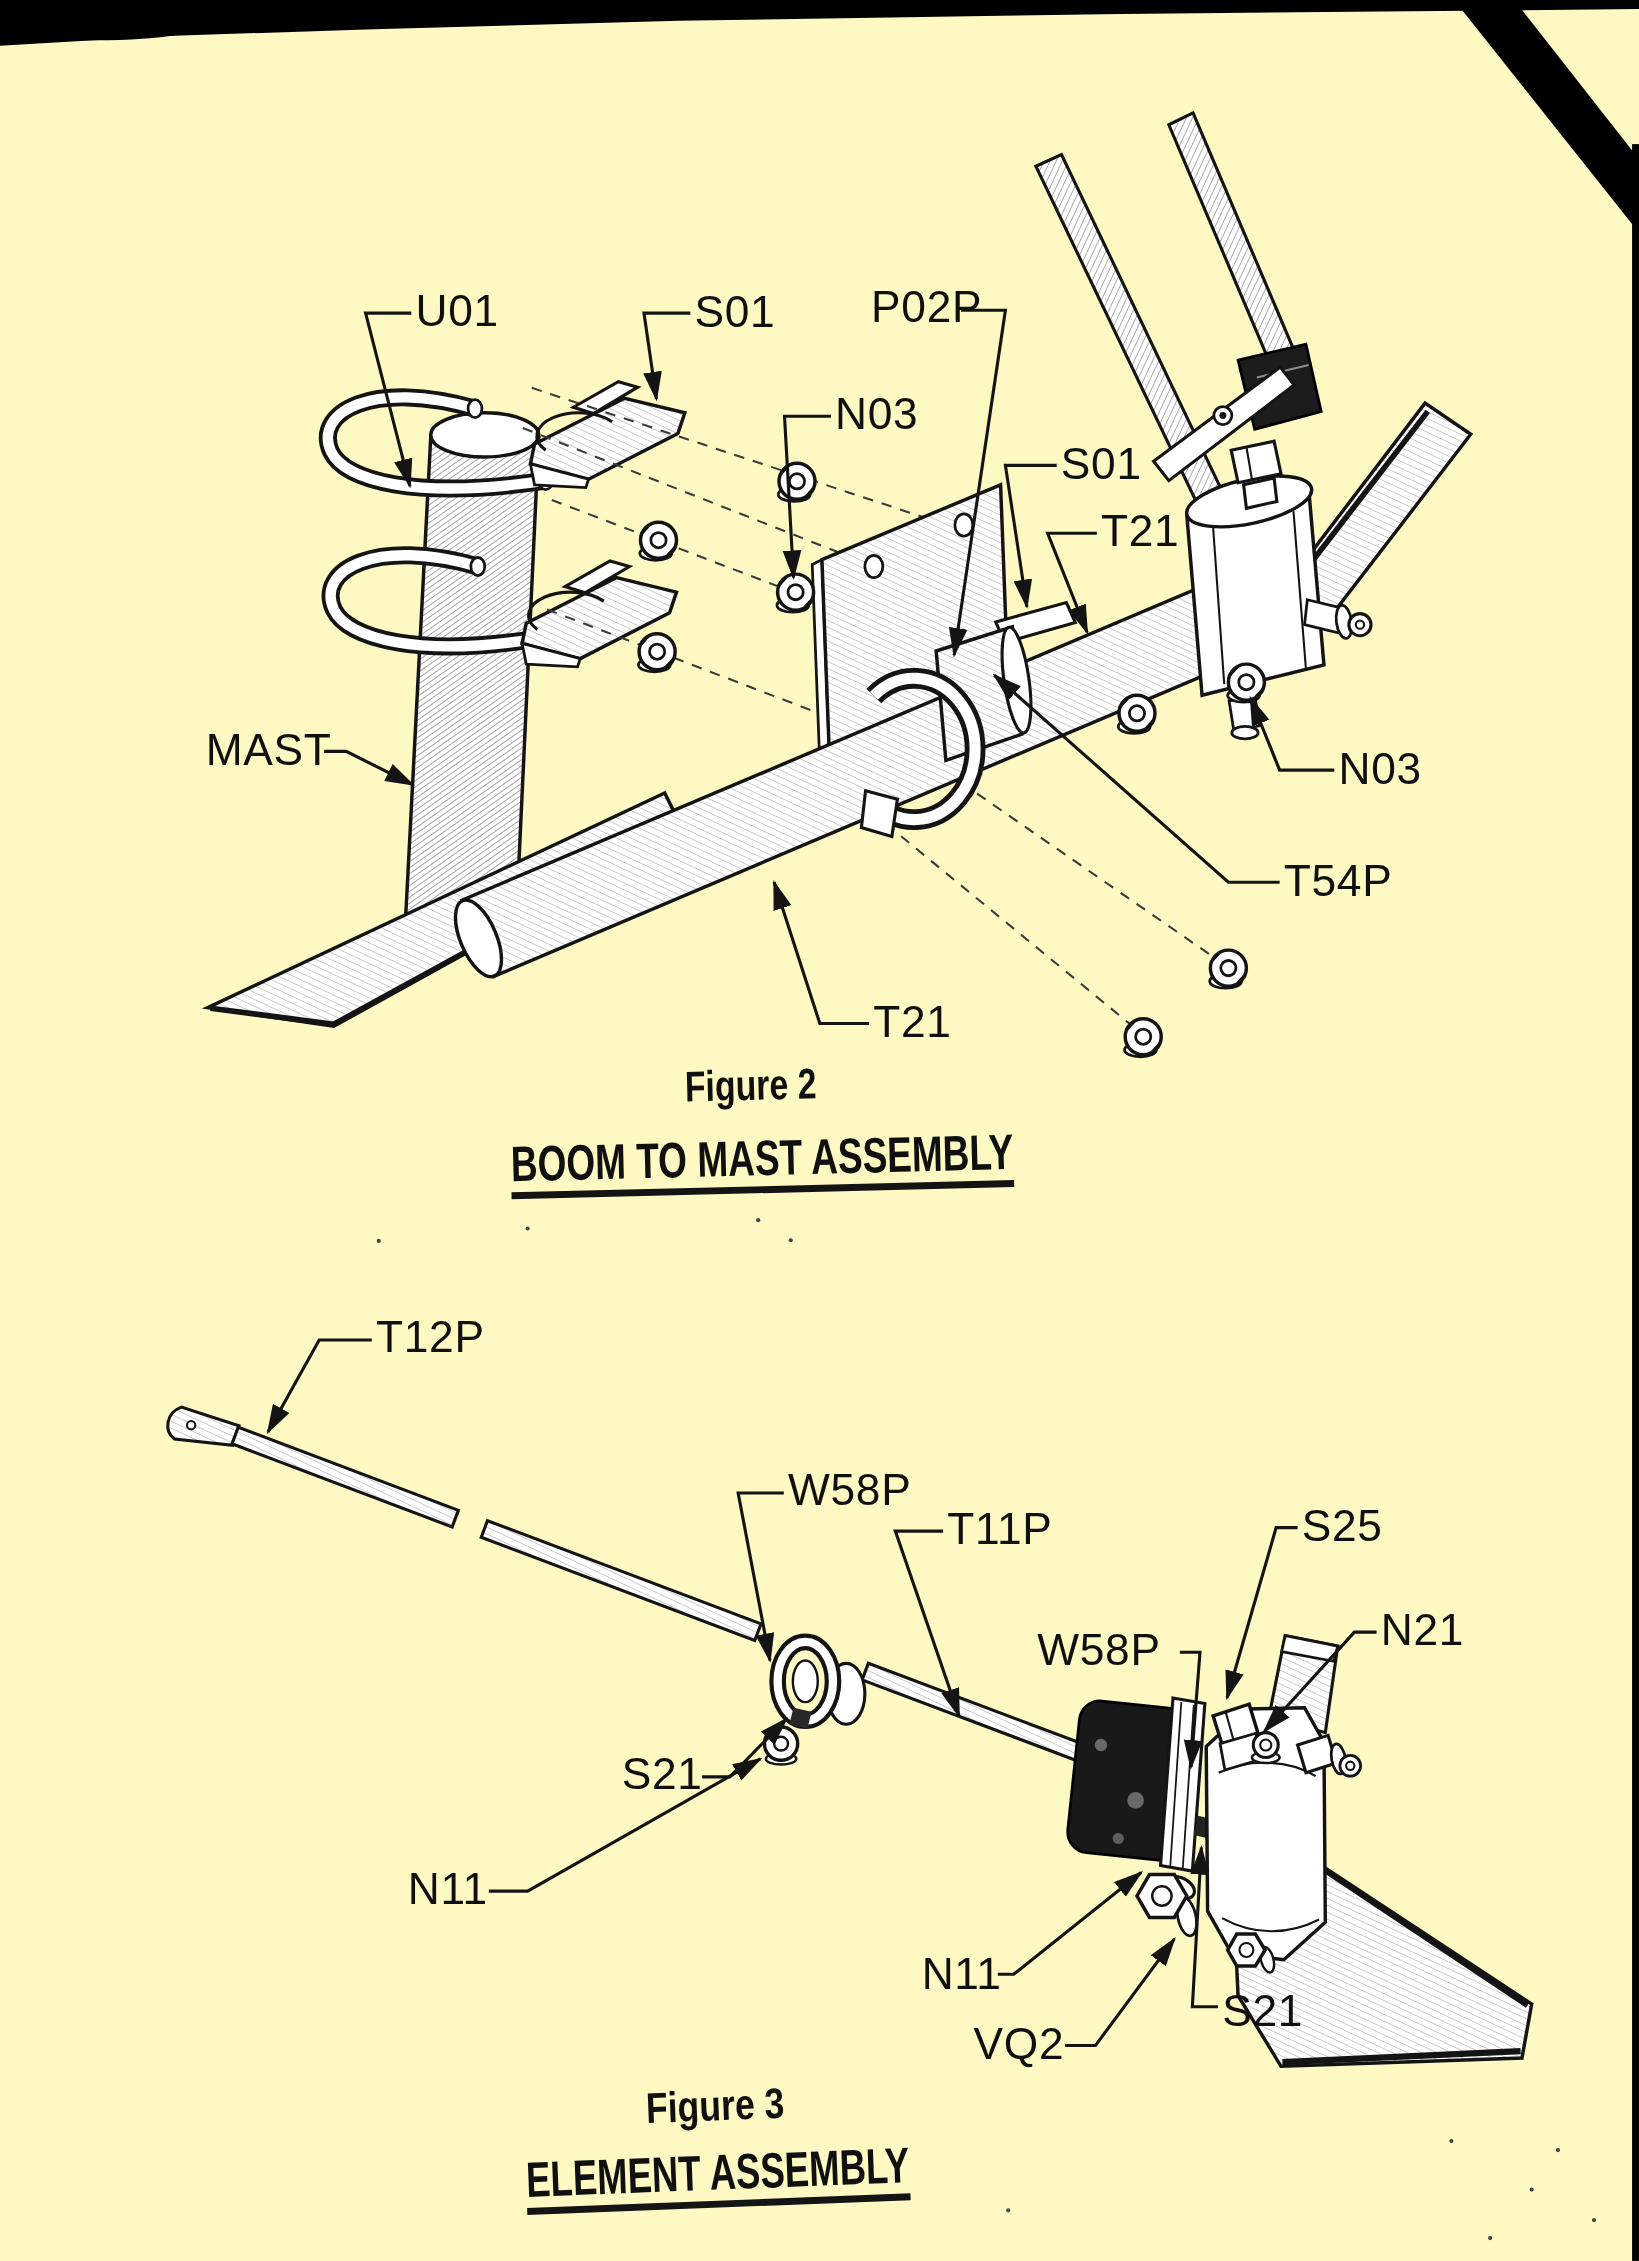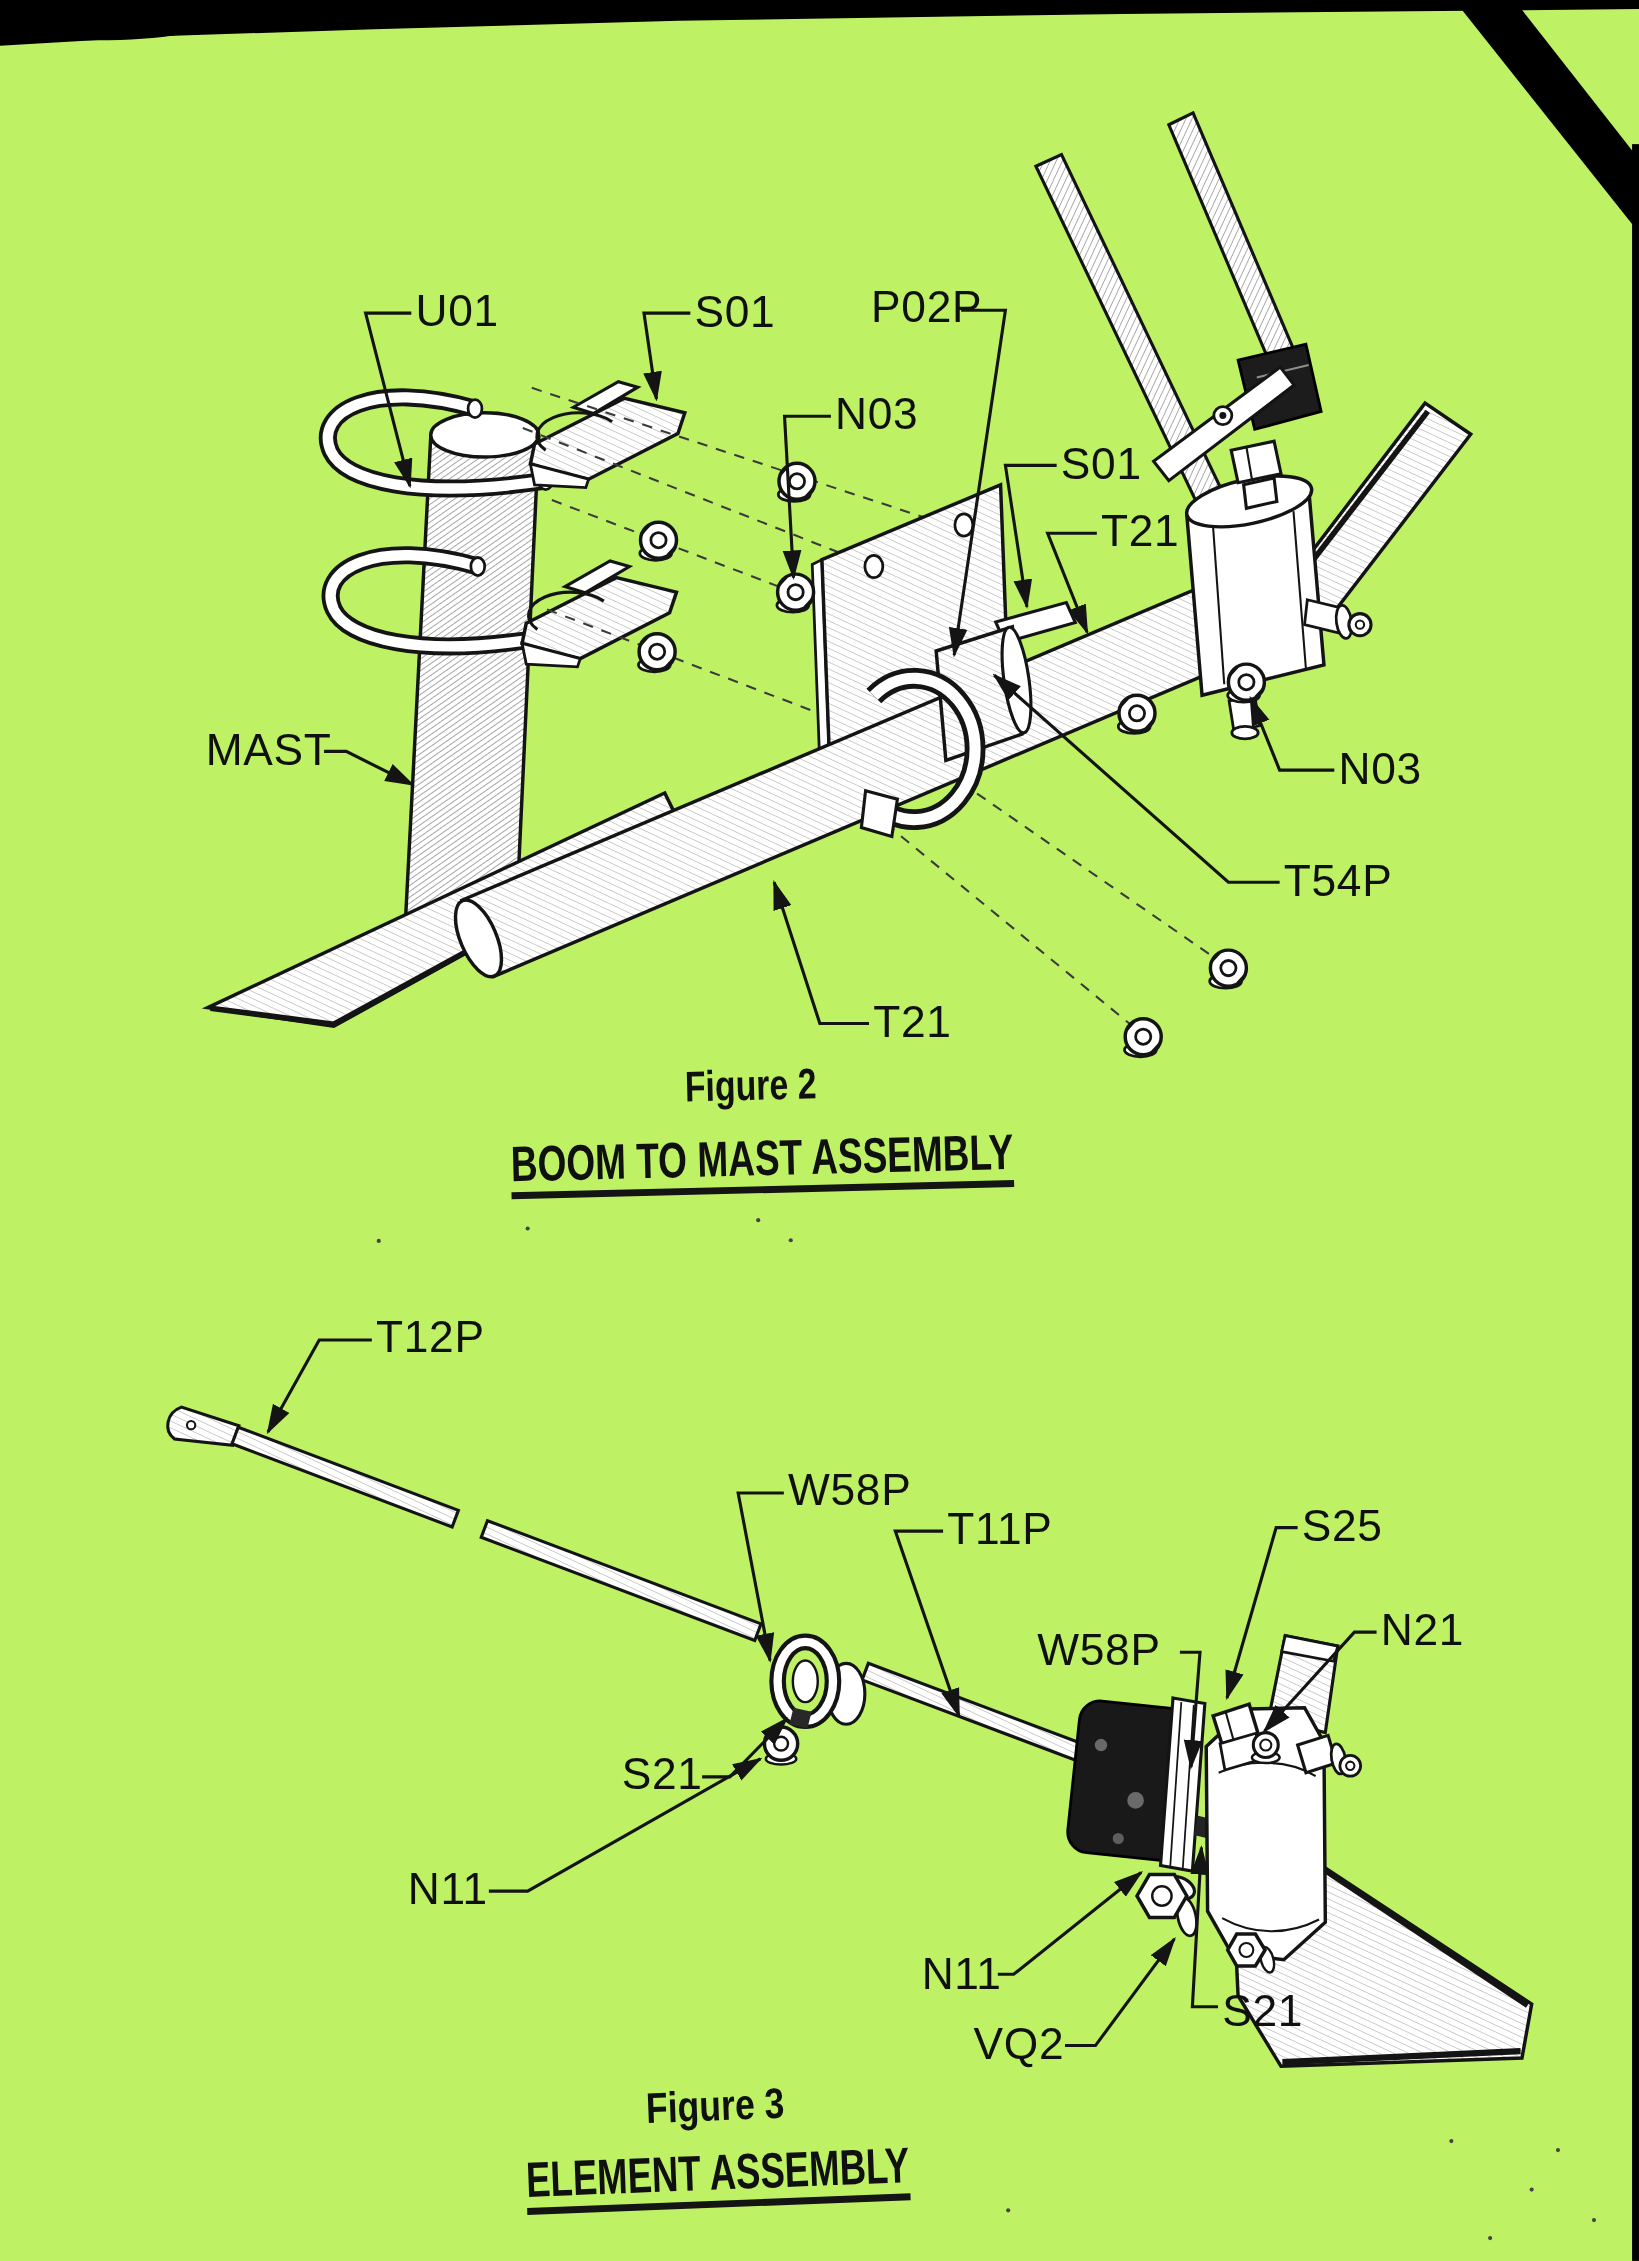--- a/index.html
+++ b/index.html
@@ -1,16 +1,16 @@
 <!DOCTYPE html>
 <html style="font-size:11px"><head>
 <meta charset="utf-8">
 <style>
   html,body{margin:0;padding:0;background:#e8e8e8;}
-  #page{width:1639px;height:2261px;position:relative;background:#bef264;overflow:hidden;}
+  #page{width:1639px;height:2261px;position:relative;background:#fef9c3;overflow:hidden;}
   svg{display:block;}
   text{font-family:"Liberation Sans","DejaVu Sans",sans-serif;fill:#101010;}
   .part-label{font-size:64px;letter-spacing:1px;}
   .cap-small{font-size:62px;font-weight:bold;}
   .cap-big{font-size:72px;font-weight:bold;}
   .leader{fill:none;stroke:#141414;stroke-width:4.5;}
   .dashline{stroke:#3a3a3a;stroke-width:3;stroke-dasharray:15 13;fill:none;}
 </style>
 </head>
 <body>

